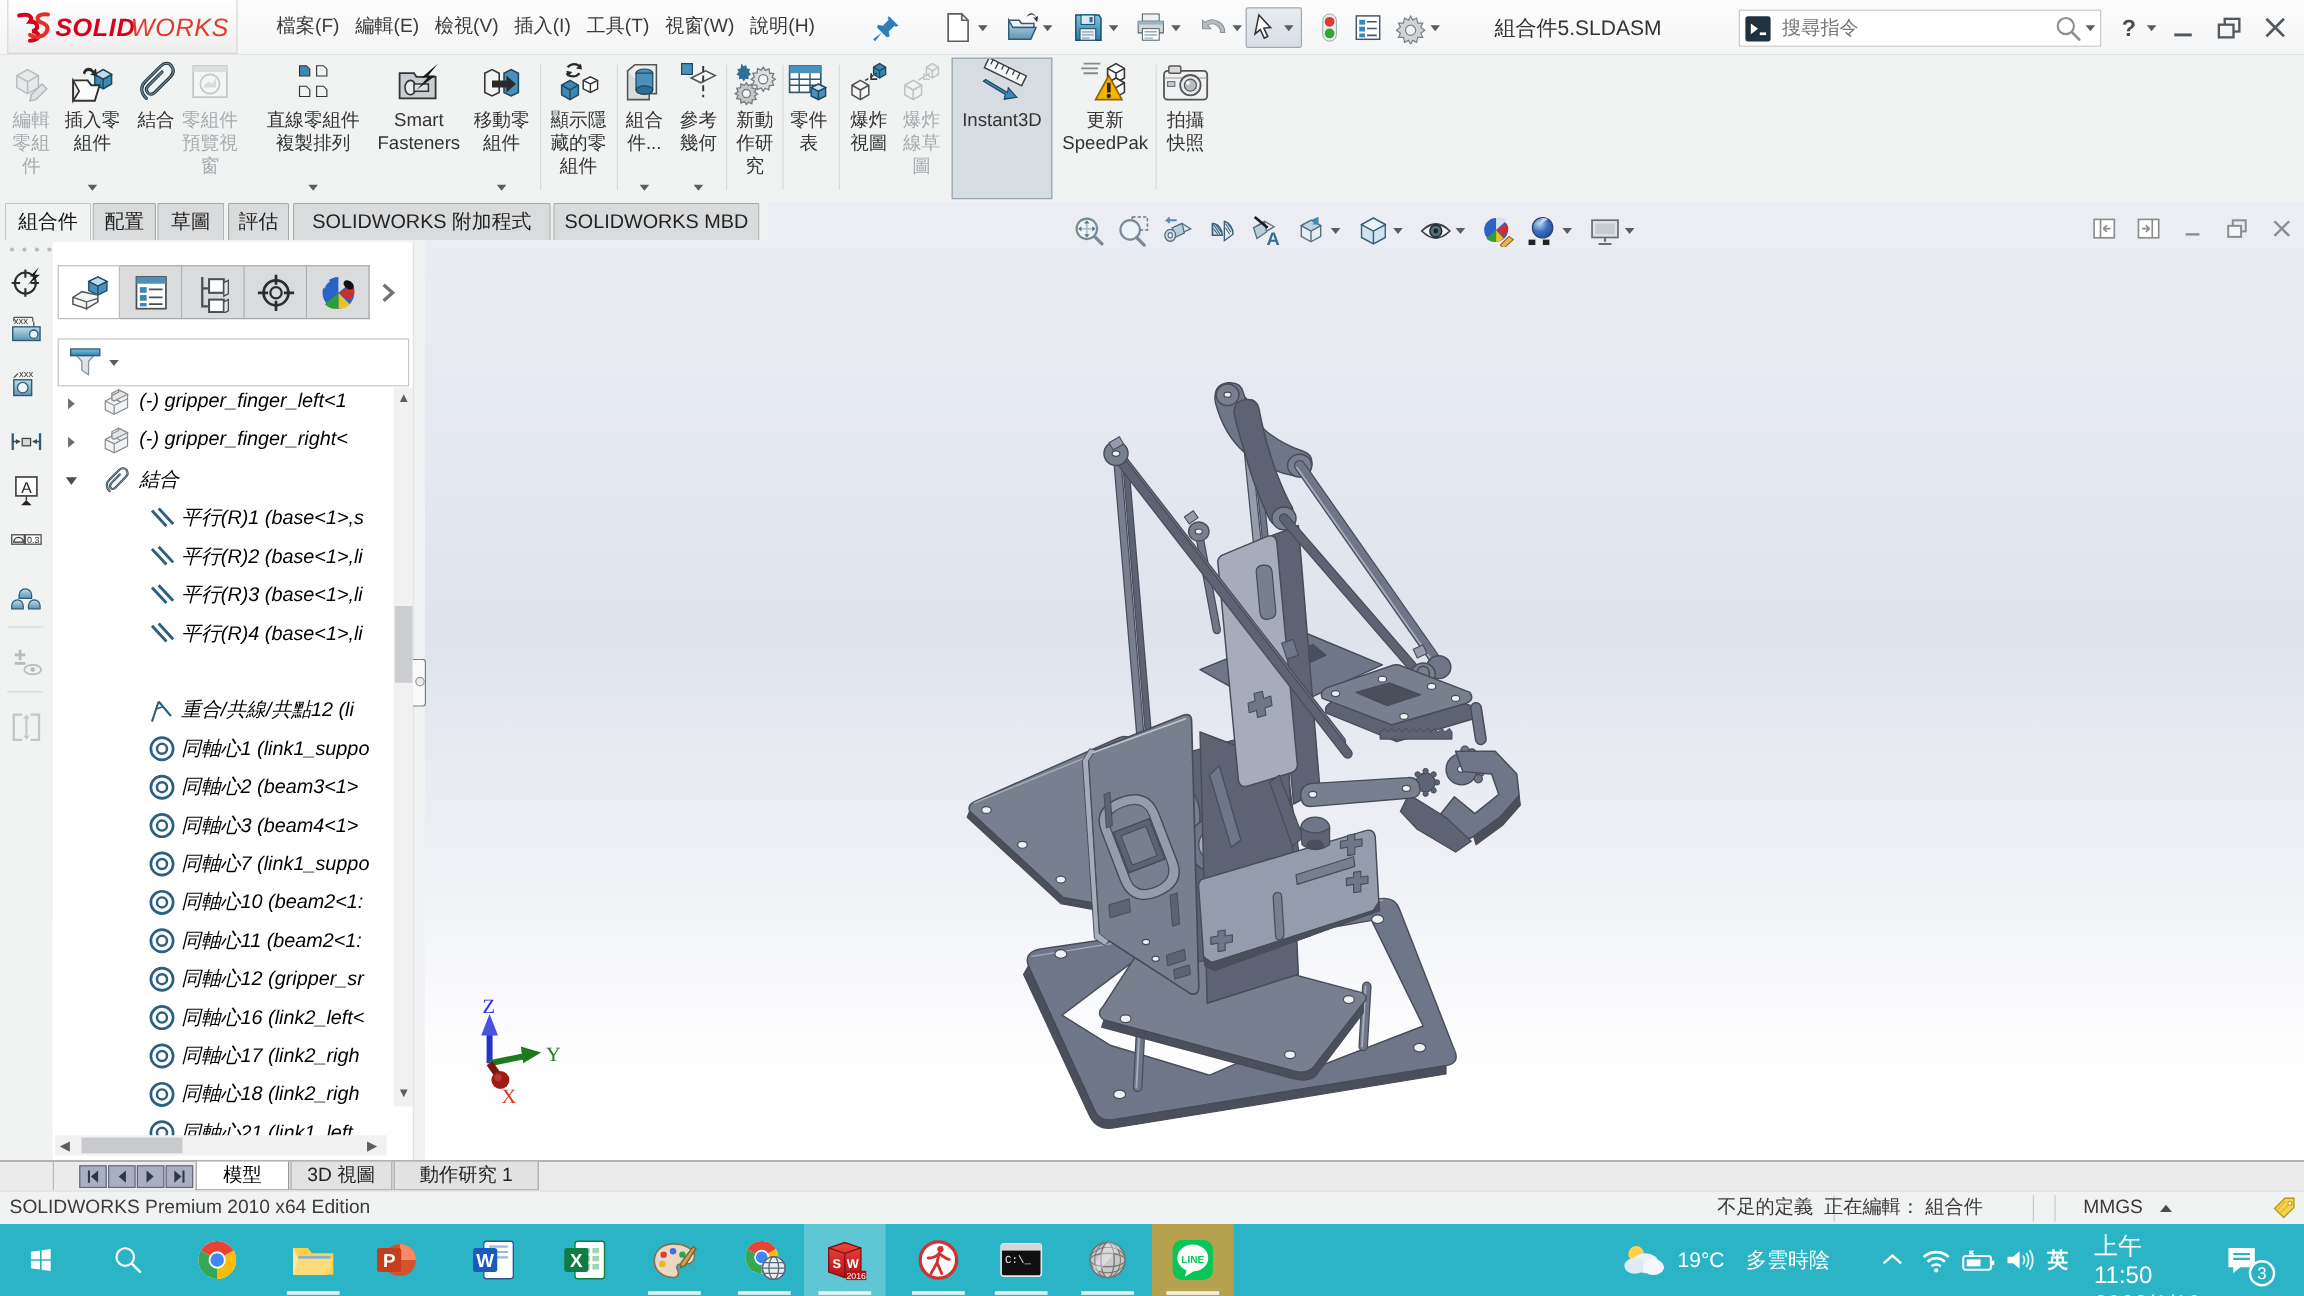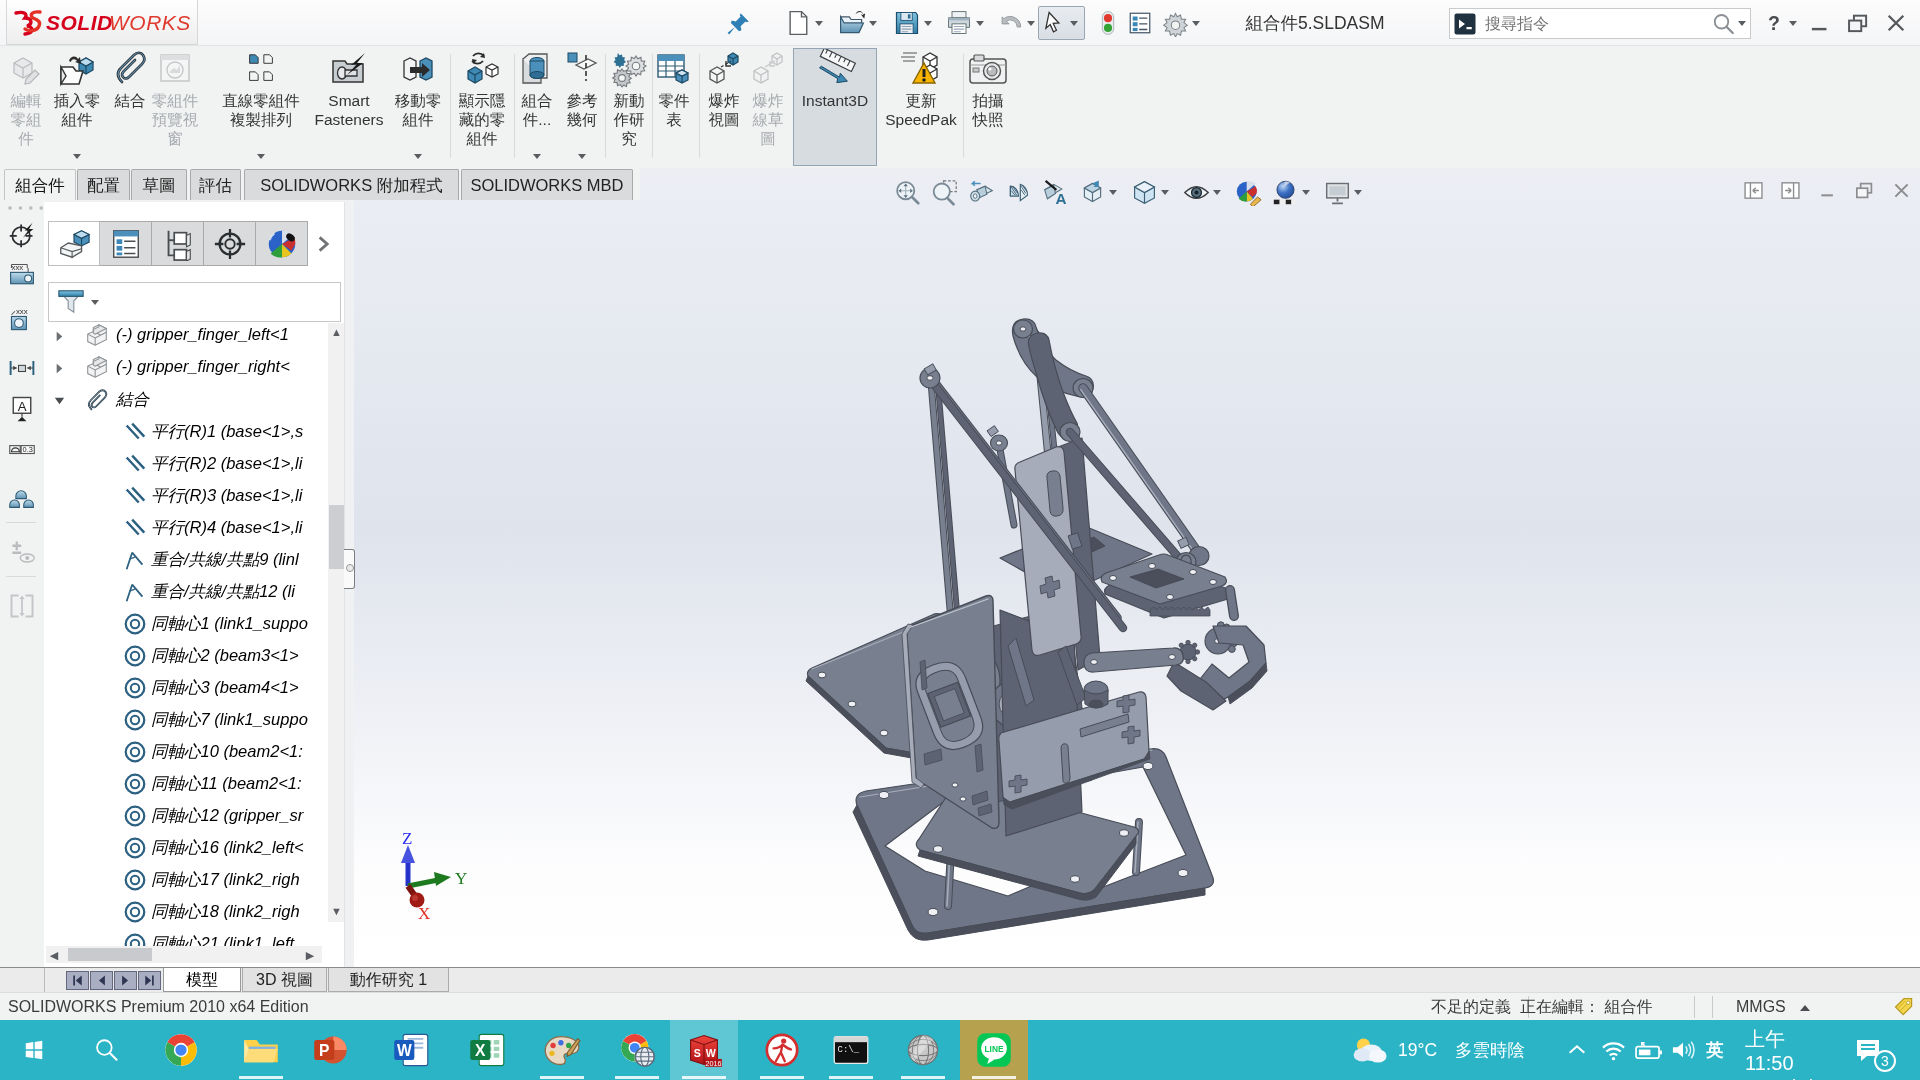--- a/index.html
+++ b/index.html
@@ -697,20 +697,29 @@
 <div id="logo" class="abs">
 <svg width="180" height="34" viewBox="0 0 180 34">
  <g fill="none" stroke="#d6001c" stroke-linecap="round">
   <path d="M4 8 C12 6 16 9 13 13 C20 13 21 19 15 21 C22 22 22 28 13 29" stroke-width="3.4"></path>
   <path d="M28 7 C20 6 17 10 21 13 C26 15 29 17 27 21 C25 26 17 27 13 24" stroke-width="3.4" stroke="#e53026"></path>
  </g>
  <text x="34" y="25" font-family="Liberation Sans,sans-serif" font-size="21" font-weight="bold" font-style="italic" fill="#d6001c" letter-spacing="0.5">SOLID</text>
  <text x="97" y="25" font-family="Liberation Sans,sans-serif" font-size="21" font-style="italic" fill="#e0392e" letter-spacing="0.5">WORKS</text>
 </svg>
       </div>
+<div class="menubar abs">
+<div class="menu-item">檔案(F)</div>
+<div class="menu-item">編輯(E)</div>
+<div class="menu-item">檢視(V)</div>
+<div class="menu-item">插入(I)</div>
+<div class="menu-item">工具(T)</div>
+<div class="menu-item">視窗(W)</div>
+<div class="menu-item">說明(H)</div>
+</div>
 <div id="pin-btn" class="abs">
         <svg class="ic" width="26" height="26">
           <use href="#i-pin"></use>
         </svg>
       </div>
 <div class="qat abs" style="left:784px">
         <svg class="ic" width="28" height="28">
           <use href="#i-newdoc"></use>
         </svg>
         <span class="dd"></span>
@@ -1304,28 +1313,20 @@
           <span class="tlabel">平行(R)3 (base&lt;1&gt;,li</span>
         </div>
 <div class="trow mate" style="top:189px;left:0;width:285px">
           <span class="ticon">
             <svg class="ic" width="26" height="26">
               <use href="#t-par"></use>
             </svg>
           </span>
           <span class="tlabel">平行(R)4 (base&lt;1&gt;,li</span>
         </div>
-<div class="trow mate" style="top:221px;left:0;width:285px">
-          <span class="ticon">
-            <svg class="ic" width="26" height="26">
-              <use href="#t-coin"></use>
-            </svg>
-          </span>
-          <span class="tlabel">重合/共線/共點9 (linl</span>
-        </div>
 <div class="trow mate" style="top:253px;left:0;width:285px">
           <span class="ticon">
             <svg class="ic" width="26" height="26">
               <use href="#t-coin"></use>
             </svg>
           </span>
           <span class="tlabel">重合/共線/共點12 (li</span>
         </div>
 <div class="trow mate" style="top:285px;left:0;width:285px">
           <span class="ticon">

